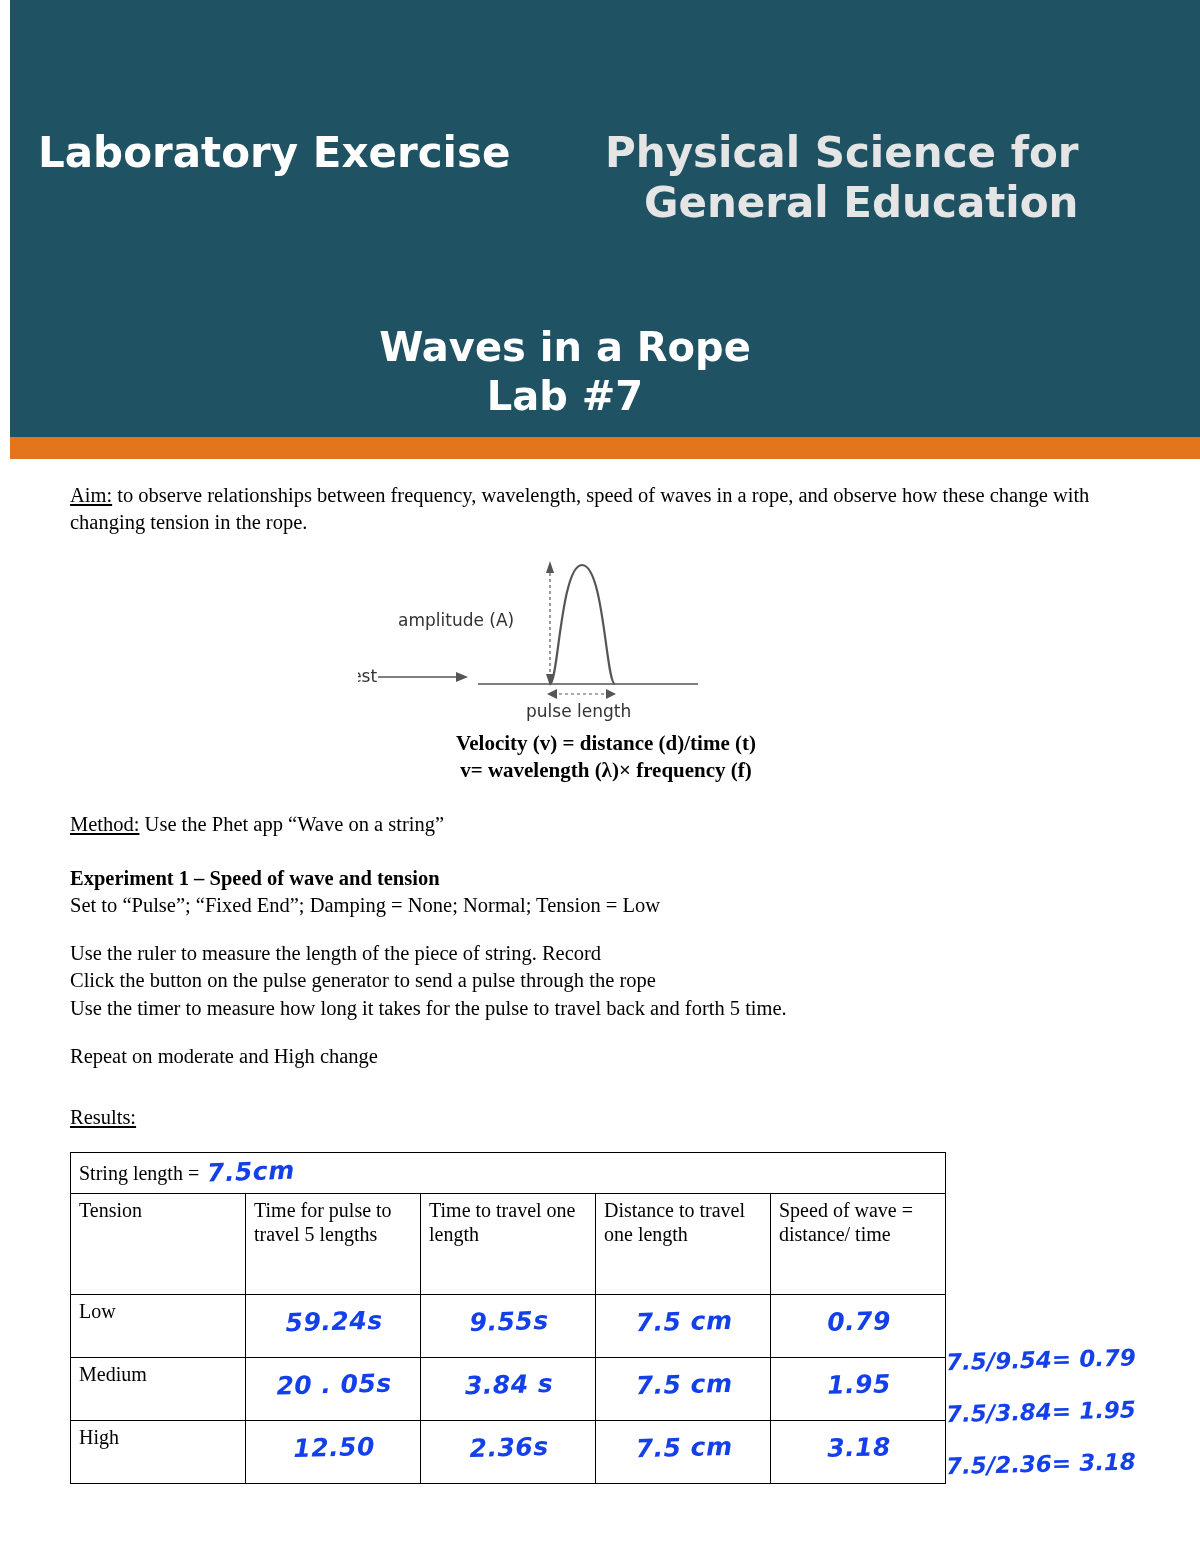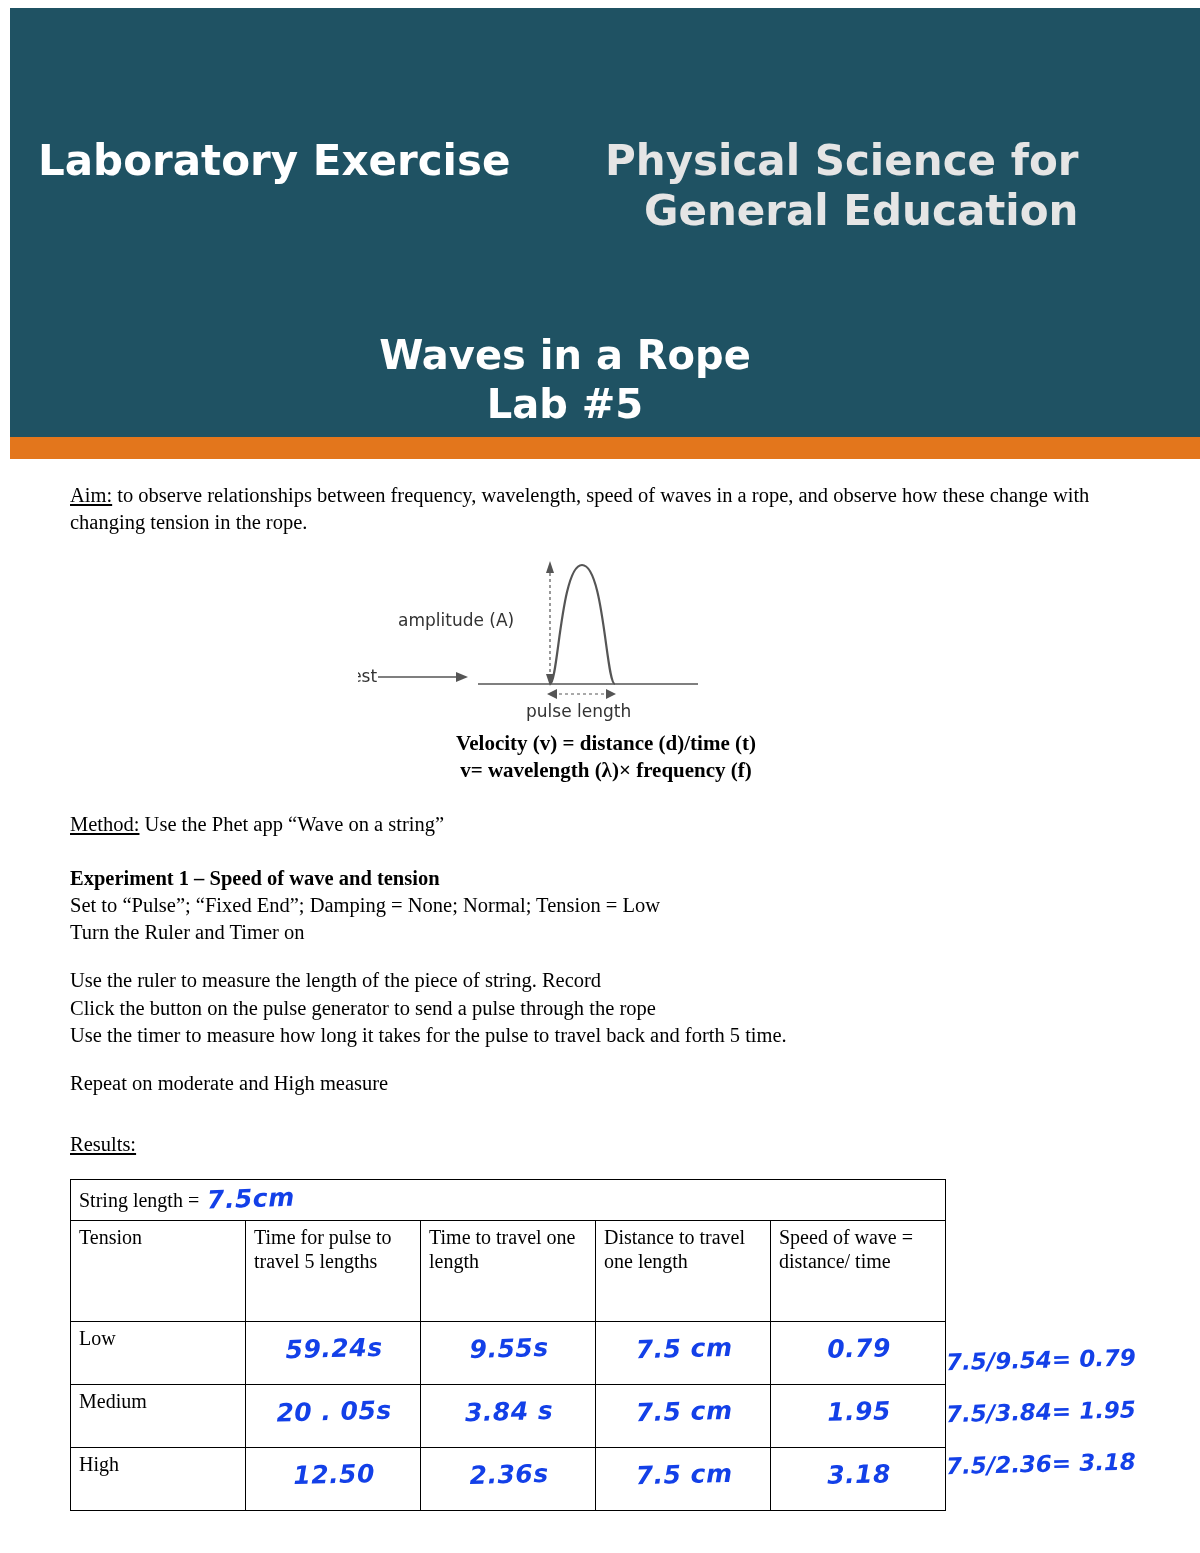--- a/index.html
+++ b/index.html
@@ -12,21 +12,21 @@
     background: #ffffff;
     font-family: "Liberation Serif", serif;
     color: #000000;
     position: relative;
     overflow: hidden;
   }
 
   
   .banner {
     position: absolute;
-    left: 0; top: 8px;
+    left: 0; top: 0;
     width: 1200px;
     height: 437px;
     background: #1F5263;
   }
   .banner-rule {
     position: absolute;
     left: 0; top: 437px;
     width: 1200px;
     height: 22px;
     background: #E3761C;
@@ -197,21 +197,21 @@
 <body>
 
 <div class="banner">
   <div class="banner-inner">
     <div class="title-row">
       <div class="title-left">Laboratory Exercise</div>
       <div class="title-right">Physical Science for General Education</div>
     </div>
     <div class="subtitle">
       <div>Waves in a Rope</div>
-      <div>Lab #5</div>
+      <div>Lab #7</div>
     </div>
   </div>
 </div>
 <div class="banner-rule"></div>
 <div class="banner-left-strip"></div>
 
 <div class="content">
 
   <p class="aim-line">
     <span class="u">Aim:</span><span> to observe relationships between frequency, wavelength, speed of waves in a rope, and observe how these change with changing tension in the rope.</span>
@@ -247,27 +247,26 @@
 
   <div class="block">
     <p>
       <span class="u">Method:</span><span> Use the Phet app “Wave on a string”</span>
     </p>
   </div>
 
   <div class="block">
     <p class="bold">Experiment 1 – Speed of wave and tension</p>
     <p>Set to “Pulse”; “Fixed End”; Damping = None; Normal; Tension = Low</p>
-    <p>Turn the Ruler and Timer on</p>
     <div class="gap"></div>
     <p>Use the ruler to measure the length of the piece of string. Record</p>
     <p>Click the button on the pulse generator to send a pulse through the rope</p>
     <p>Use the timer to measure how long it takes for the pulse to travel back and forth 5 time.</p>
     <div class="gap"></div>
-    <p>Repeat on moderate and High measure</p>
+    <p>Repeat on moderate and High change</p>
   </div>
 
   <p class="results-label">Results:</p>
 
   <div class="table-wrap">
     <table class="results">
       <tbody>
           <tr class="string-row">
         <td colspan="5">
           <span>String length =</span><span class="hand string-hand">7.5cm</span>

